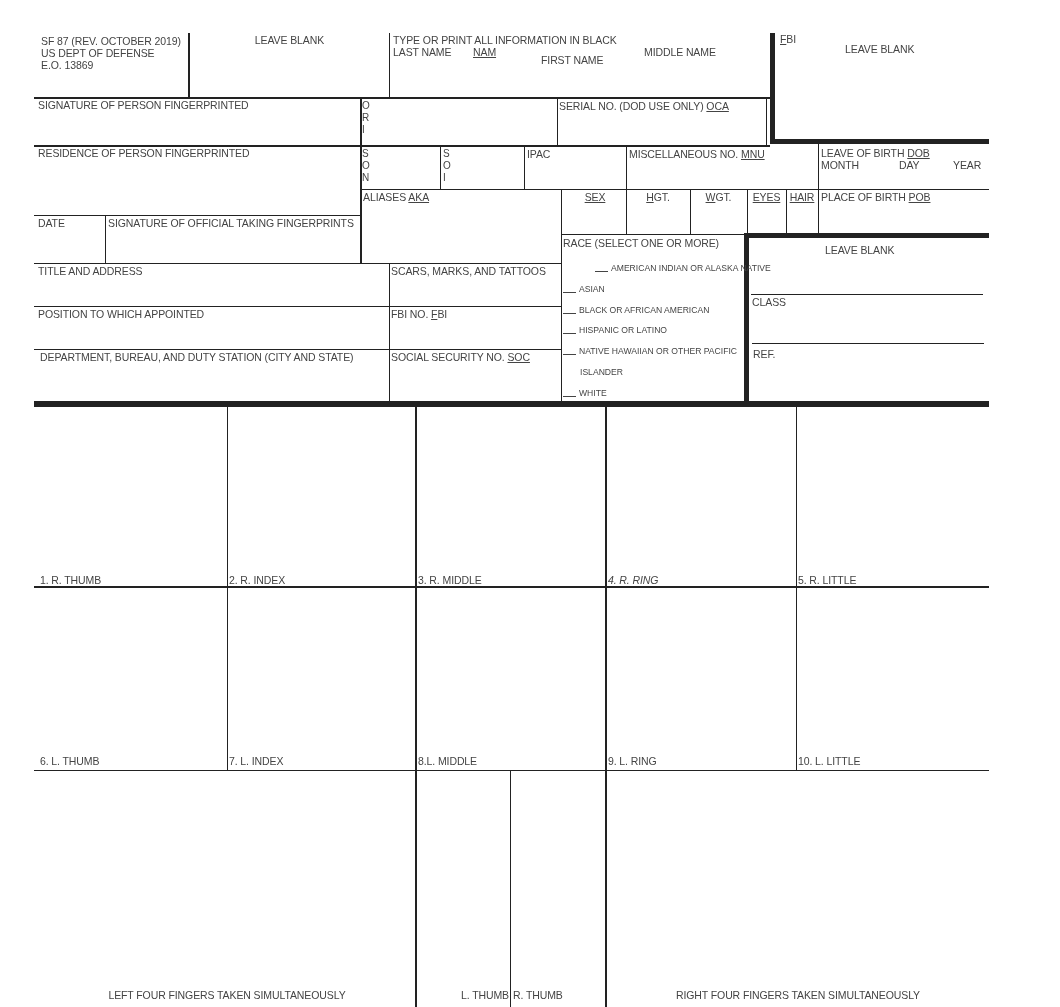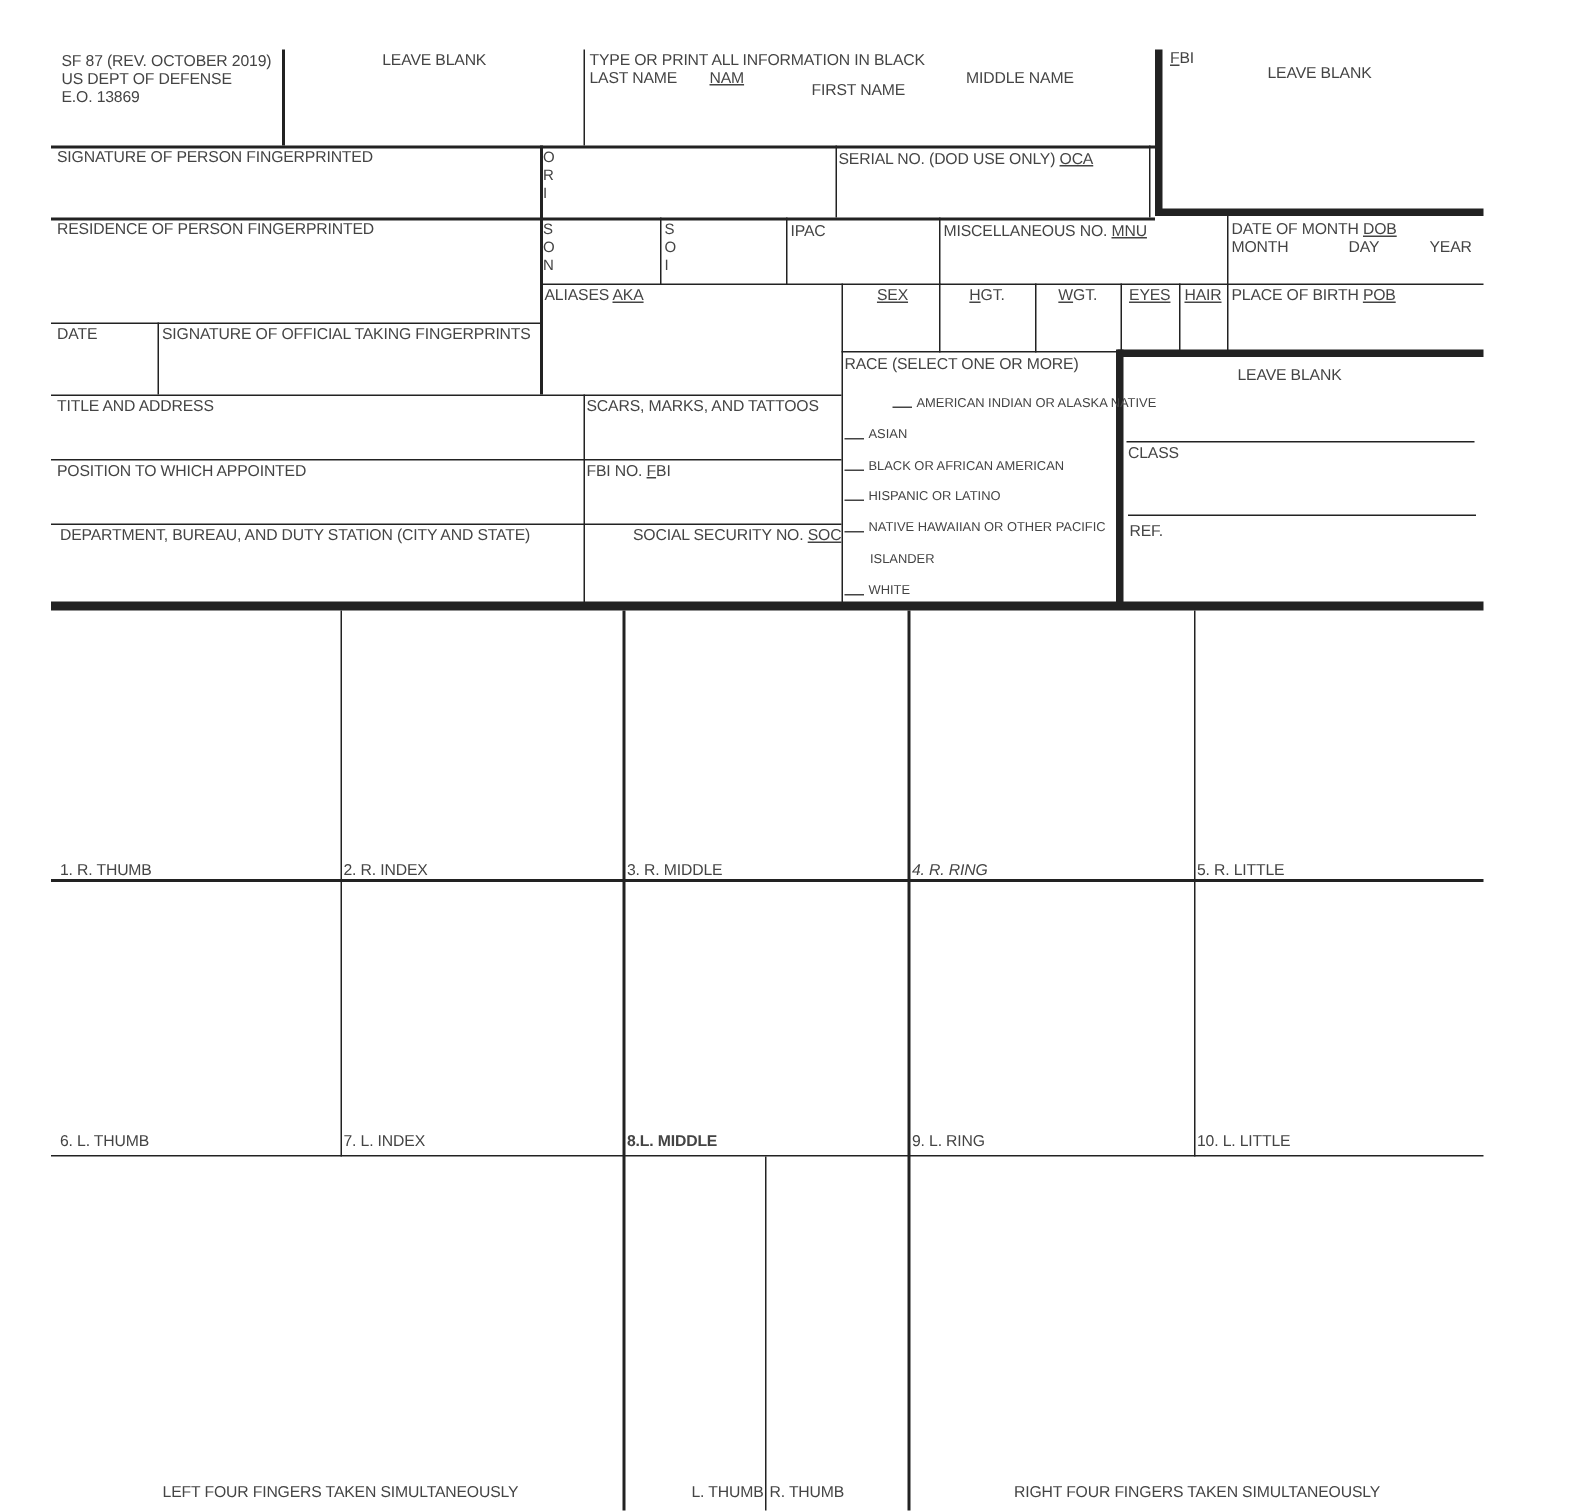--- a/index.html
+++ b/index.html
@@ -120,21 +120,21 @@
     <div class="vert" style="left:1px; top:13px;">O</div>
     <div class="vert" style="left:1px; top:25px;">I</div>
   </div>
   <div class="field" style="left:526px; top:147px; width:99px; height:42px;">
     <div class="lbl" style="left:1px; top:1px;">IPAC</div>
   </div>
   <div class="field" style="left:628px; top:147px; width:189px; height:42px;">
     <div class="lbl" style="left:1px; top:1px;"><span>MISCELLANEOUS NO.</span> <span class="u">MNU</span></div>
   </div>
   <div class="field" style="left:819px; top:146px; width:170px; height:43px;">
-    <div class="lbl" style="left:2px; top:1px;"><span>DATE OF MONTH</span> <span class="u">DOB</span></div>
+    <div class="lbl" style="left:2px; top:1px;"><span>LEAVE OF BIRTH</span> <span class="u">DOB</span></div>
     <div class="lbl" style="left:2px; top:13px;">MONTH</div>
     <div class="lbl" style="left:80px; top:13px;">DAY</div>
     <div class="lbl" style="left:134px; top:13px;">YEAR</div>
   </div>
 
   <div class="field" style="left:362px; top:190px; width:198px; height:72px;">
     <div class="lbl" style="left:1px; top:1px;"><span>ALIASES</span> <span class="u">AKA</span></div>
   </div>
 
   <div class="field" style="left:562px; top:190px; width:63px; height:44px;">
@@ -174,21 +174,21 @@
     <div class="lbl" style="left:2px; top:1px;">POSITION TO WHICH APPOINTED</div>
   </div>
   <div class="field" style="left:390px; top:307px; width:170px; height:41px;">
     <div class="lbl" style="left:1px; top:1px;"><span>FBI NO.</span> <span class="u">F</span><span>BI</span></div>
   </div>
 
   <div class="field" style="left:36px; top:350px; width:352px; height:51px;">
     <div class="lbl" style="left:4px; top:1px;">DEPARTMENT, BUREAU, AND DUTY STATION (CITY AND STATE)</div>
   </div>
   <div class="field" style="left:390px; top:350px; width:170px; height:51px;">
-    <div class="lbl" style="left:1px; top:1px;padding-left:31px;"><span>SOCIAL SECURITY NO.</span> <span class="u">SOC</span></div>
+    <div class="lbl" style="left:1px; top:1px;"><span>SOCIAL SECURITY NO.</span> <span class="u">SOC</span></div>
   </div>
 
   <div class="field" style="left:562px; top:235px; width:182px; height:166px;">
     <div class="lbl" style="left:1px; top:2px;">RACE (SELECT ONE OR MORE)</div>
     <div class="race-row" style="left:1px; top:28px;margin-left:32px;"><span class="blank"></span><span>AMERICAN INDIAN OR ALASKA NATIVE</span></div>
     <div class="race-row" style="left:1px; top:49px;"><span class="blank"></span><span>ASIAN</span></div>
     <div class="race-row" style="left:1px; top:70px;"><span class="blank"></span><span>BLACK OR AFRICAN AMERICAN</span></div>
     <div class="race-row" style="left:1px; top:90px;"><span class="blank"></span><span>HISPANIC OR LATINO</span></div>
     <div class="race-row" style="left:1px; top:111px;"><span class="blank"></span><span>NATIVE HAWAIIAN OR OTHER PACIFIC</span></div>
     <div class="race-row" style="left:18px; top:132px;">ISLANDER</div>
@@ -214,21 +214,21 @@
   <div class="field" style="left:797px; top:407px; width:192px; height:179px;">
     <div class="lbl" style="left:1px; top:167px;">5. R. LITTLE</div>
   </div>
 
   <div class="field" style="left:34px; top:588px; width:193px; height:182px;">
     <div class="lbl" style="left:6px; top:167px;">6. L. THUMB</div>
   </div>
   <div class="field" style="left:228px; top:588px; width:187px; height:182px;">
     <div class="lbl" style="left:1px; top:167px;">7. L. INDEX</div>
   </div>
-  <div class="field" style="left:417px; top:588px; width:188px; height:182px;font-weight:bold;">
+  <div class="field" style="left:417px; top:588px; width:188px; height:182px;">
     <div class="lbl" style="left:1px; top:167px;">8.L. MIDDLE</div>
   </div>
   <div class="field" style="left:607px; top:588px; width:189px; height:182px;">
     <div class="lbl" style="left:1px; top:167px;">9. L. RING</div>
   </div>
   <div class="field" style="left:797px; top:588px; width:192px; height:182px;">
     <div class="lbl" style="left:1px; top:167px;">10. L. LITTLE</div>
   </div>
 
   <div class="field" style="left:34px; top:771px; width:381px; height:236px;">

